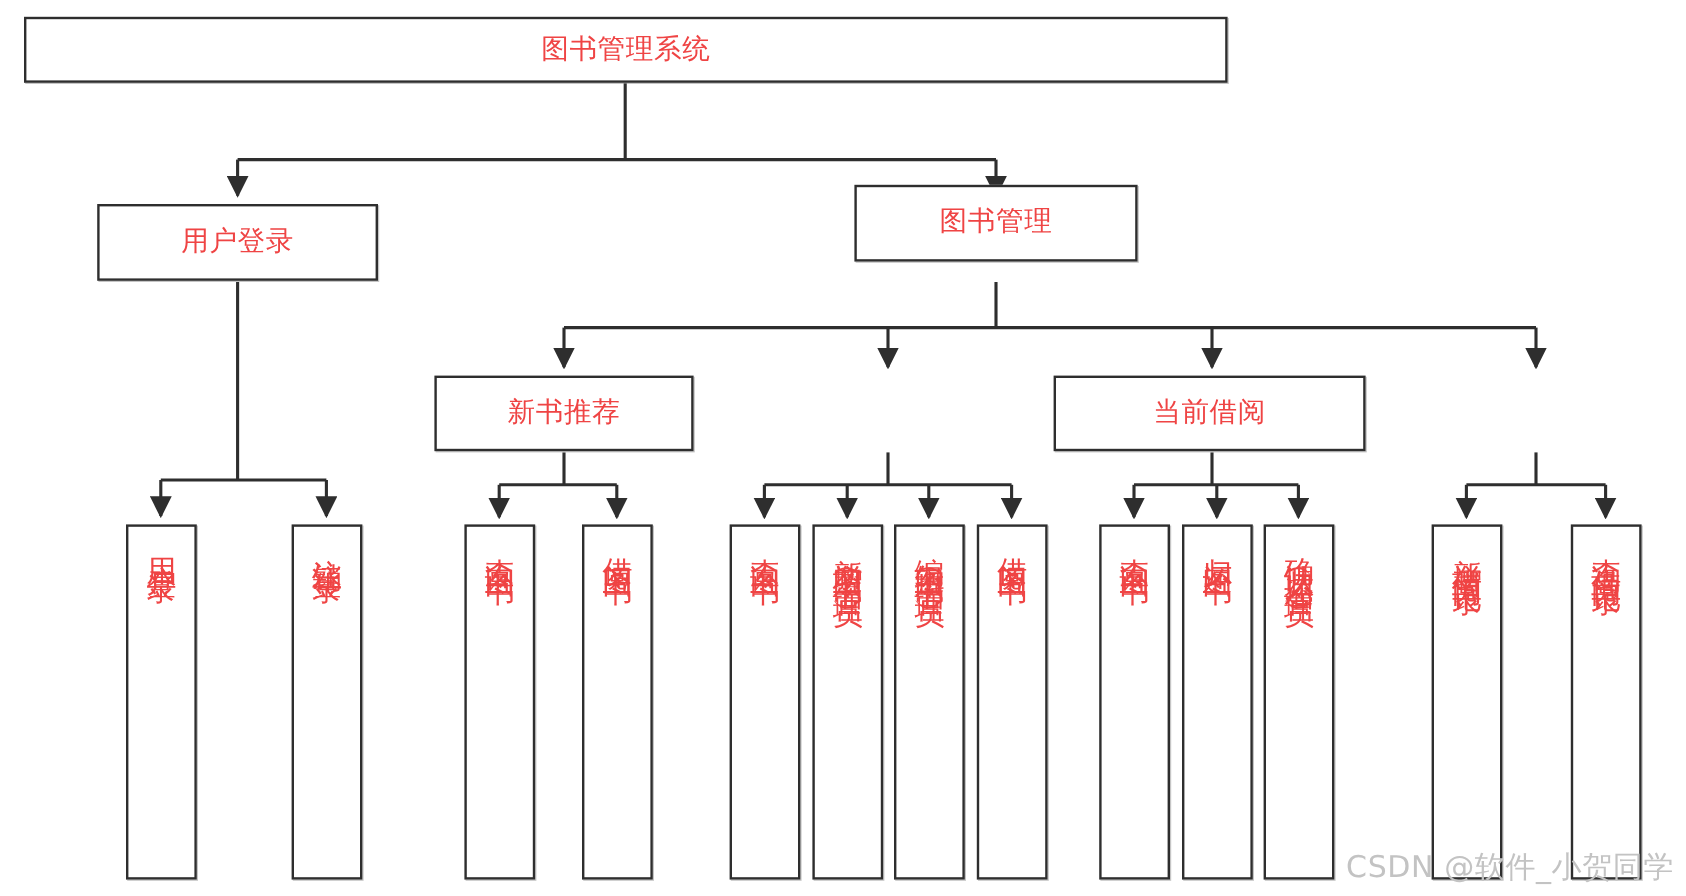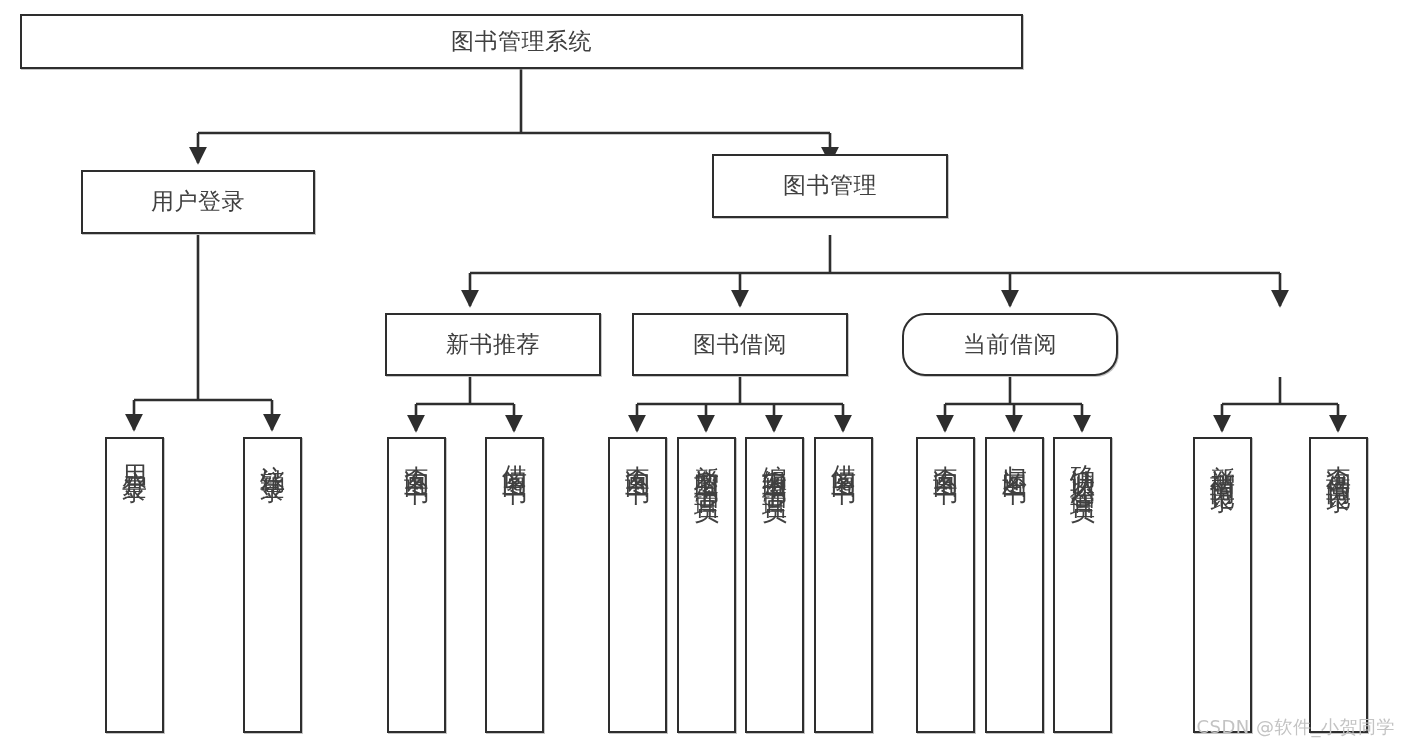--- a/index.html
+++ b/index.html
@@ -31,21 +31,21 @@
     position: absolute;
     box-sizing: border-box;
     background: #ffffff;
     border: 2px solid #2e2e2e;
     display: flex;
     align-items: center;
     justify-content: center;
     box-shadow: 1px 1px 0 0 rgba(150,150,150,0.55);
   }
   .node .label {
-    color: #404040;
+    color: #ef4444;
     line-height: 1.18;
     text-align: right;
     letter-spacing: 0.5px;
     white-space: nowrap;
   }
   
   .node.horiz .label {
     font-size: 23px;
   }
   .node.root .label {
@@ -63,21 +63,21 @@
     font-size: 25px;
     line-height: 1.0;
     letter-spacing: 5px;
     white-space: normal;
     max-height: 284px;
   }
   .watermark {
     position: absolute;
     right: 10px;
     bottom: 8px;
-    font-size: 18px;
+    font-size: 25px;
     color: #c3c3c3;
     letter-spacing: 0.5px;
     white-space: nowrap;
     user-select: none;
   }
 </style>
 </head>
 <body>
 
 <div id="diagram-root">
@@ -136,27 +136,24 @@
     <span class="label">图书管理系统</span>
   </div>
 
   <div class="node horiz" style="left:81px; top:170px; width:234px; height:64px;">
     <span class="label">用户登录</span>
   </div>
   <div class="node horiz" style="left:712px; top:154px; width:236px; height:64px;">
     <span class="label">图书管理</span>
   </div>
 
-  <div class="node horiz" style="left:362px; top:313px; width:216px; height:63px;margin-left:23px;">
+  <div class="node horiz" style="left:362px; top:313px; width:216px; height:63px;">
     <span class="label">新书推荐</span>
   </div>
-  <div class="node horiz" style="left:632px; top:313px; width:216px; height:63px;">
-    <span class="label">图书借阅</span>
-  </div>
-  <div class="node horiz" style="left:902px; top:313px; width:216px; height:63px;border-radius:23px;">
+  <div class="node horiz" style="left:878px; top:313px; width:260px; height:63px;">
     <span class="label">当前借阅</span>
   </div>
 
   <div class="node vert" style="left:105px; top:437px; width:59px; height:296px;">
     <span class="label">用户登录</span>
   </div>
   <div class="node vert" style="left:243px; top:437px; width:59px; height:296px;">
     <span class="label">注销登录</span>
   </div>
 

